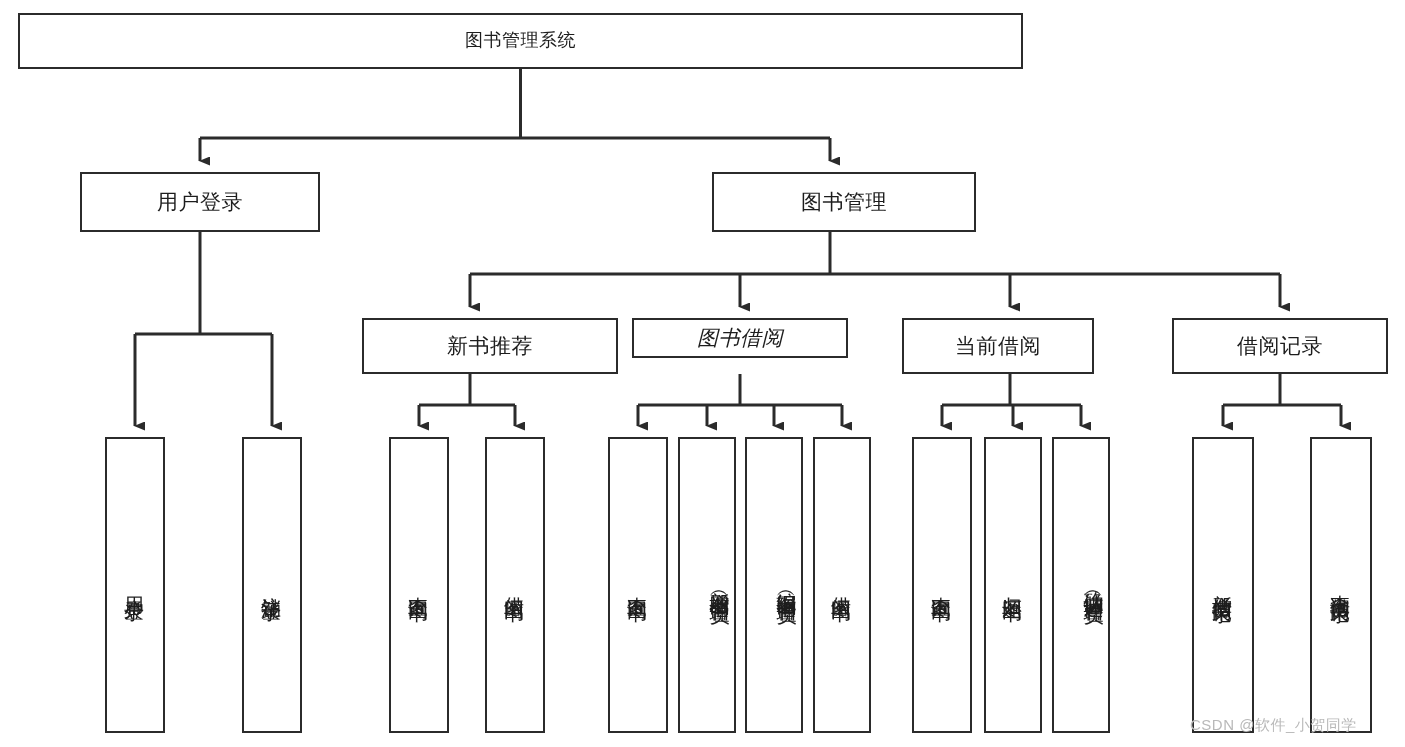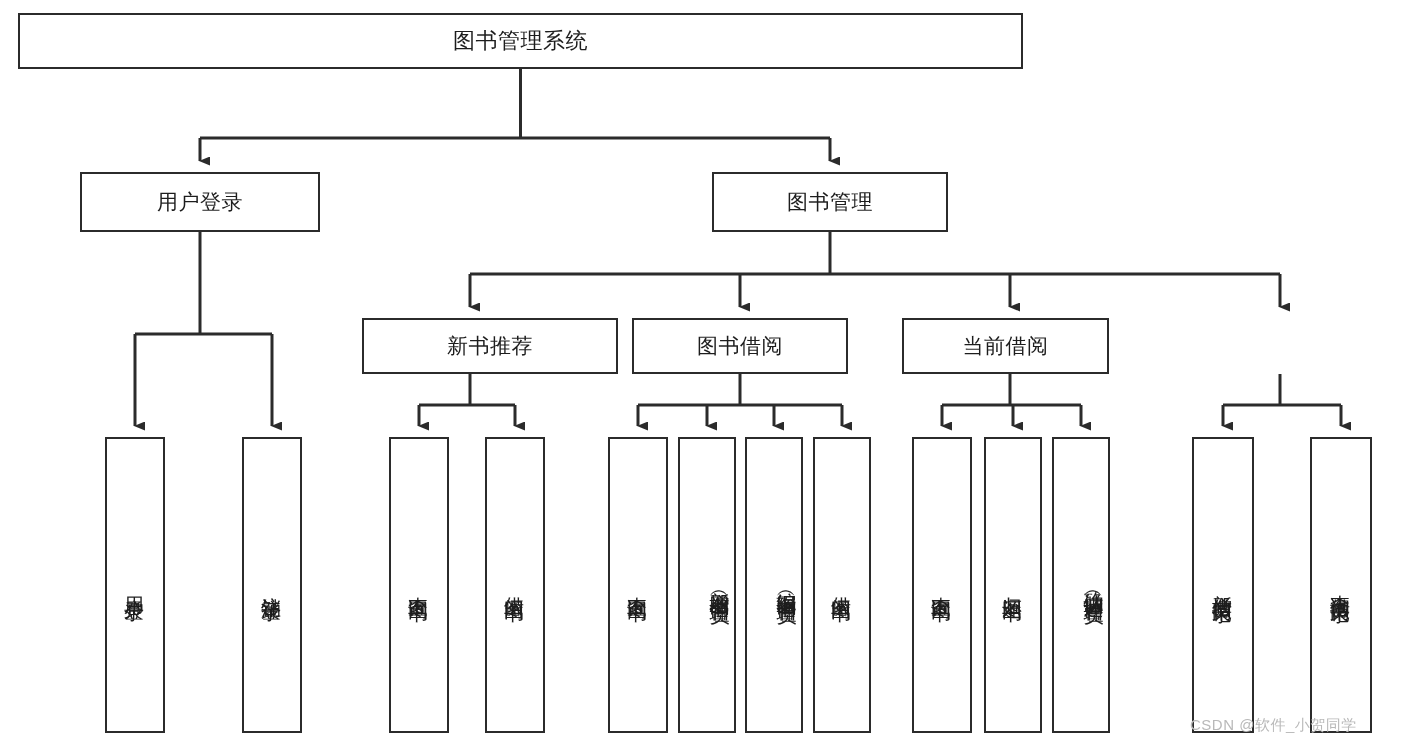--- a/index.html
+++ b/index.html
@@ -35,21 +35,21 @@
     align-items: center;
     justify-content: center;
     color: #1d1d1d;
   }
   .node.h {
     font-size: 21px;
     letter-spacing: 0.5px;
     line-height: 1.1;
   }
   .node.h.root {
-    font-size: 22px;
+    font-size: 18px;
   }
   .node.v {
     font-size: 20px;
     writing-mode: vertical-rl;
     text-orientation: upright;
     letter-spacing: 2px;
     padding: 8px 0;
     align-items: flex-start;
     justify-content: center;
     white-space: nowrap;
@@ -124,32 +124,35 @@
     </g>
   </svg>
 
   <div class="node h root" id="node-root" style="left: 18px; top: 13px; width: 1005px; height: 56px;">
     <span>图书管理系统</span>
   </div>
 
   <div class="node h" id="node-l2-0" style="left: 80px; top: 172px; width: 240px; height: 60px;">
     <span>用户登录</span>
   </div>
-  <div class="node h" id="node-l2-1" style="left: 712px; top: 172px; width: 236px; height: 60px;">
+  <div class="node h" id="node-l2-1" style="left: 712px; top: 172px; width: 264px; height: 60px;">
     <span>图书管理</span>
   </div>
 
   <div class="node h" id="node-l3-0" style="left: 362px; top: 318px; width: 256px; height: 56px;">
     <span>新书推荐</span>
   </div>
-  <div class="node h" id="node-l3-1" style="left: 632px; top: 318px; width: 216px; height: 56px;">
+  <div class="node h" id="node-l3-1" style="left: 632px; top: 318px; width: 216px; height: 40px; font-style: italic;">
     <span>图书借阅</span>
   </div>
-  <div class="node h" id="node-l3-2" style="left: 902px; top: 318px; width: 207px; height: 56px;">
+  <div class="node h" id="node-l3-2" style="left: 902px; top: 318px; width: 192px; height: 56px;">
     <span>当前借阅</span>
+  </div>
+  <div class="node h" id="node-l3-3" style="left: 1172px; top: 318px; width: 216px; height: 56px;">
+    <span>借阅记录</span>
   </div>
 
   <div class="node v mid" id="node-leaf-0" style="left: 105px; top: 437px; width: 60px; height: 296px;">
     <span>用户登录</span>
   </div>
   <div class="node v mid" id="node-leaf-1" style="left: 242px; top: 437px; width: 60px; height: 296px;">
     <span>注销登录</span>
   </div>
   <div class="node v mid" id="node-leaf-2" style="left: 389px; top: 437px; width: 60px; height: 296px;">
     <span>查询图书</span>

